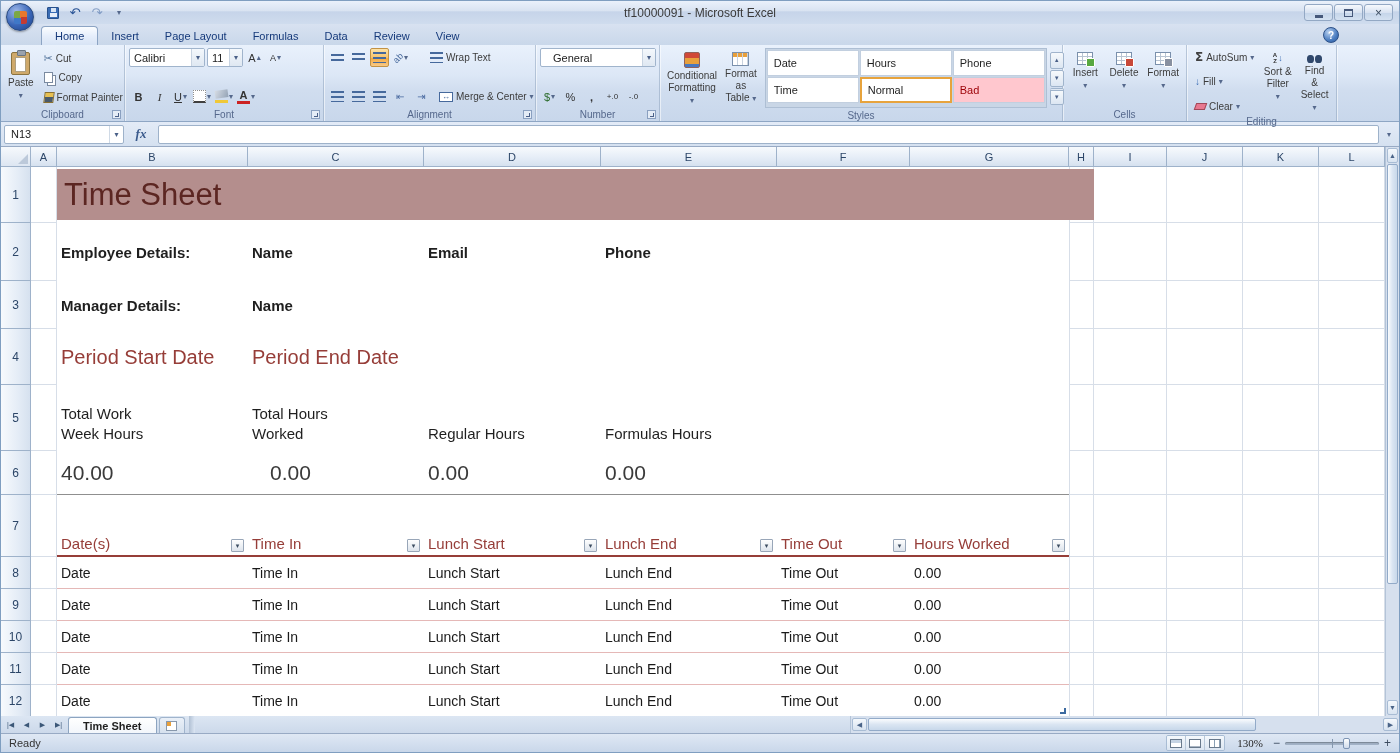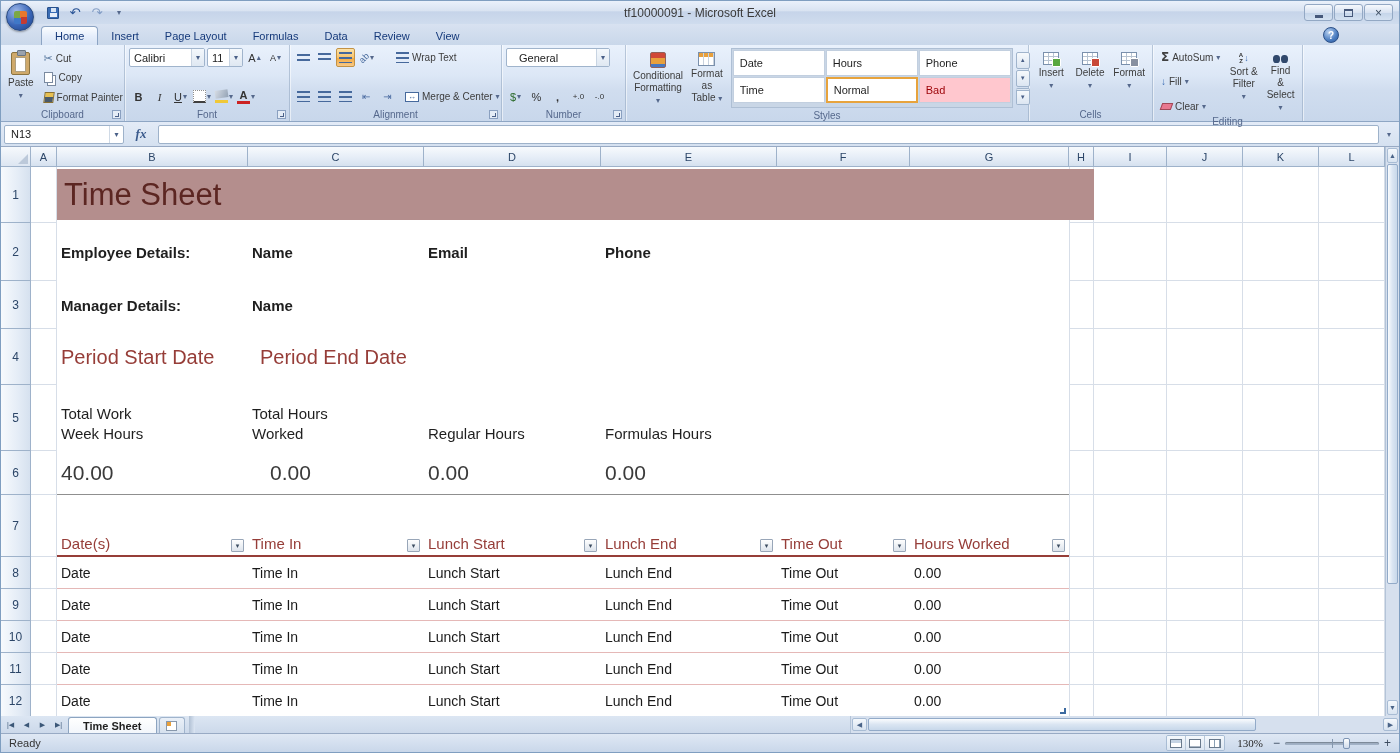--- a/index.html
+++ b/index.html
@@ -213,21 +213,21 @@
               <span>Format Painter</span>
             </div>
         </div>
       </div>
       <div class="rg-footer">
           <span>Clipboard</span>
           <span class="launcher"></span>
         </div>
     </div>
 
-    <div class="rgroup" style="width:165px;">
+    <div class="rgroup" style="width:199px;">
       <div class="rg-content rowstack" style="flex-direction:column;gap:4px;">
         <div class="hrow">
           <div class="combo" style="width:76px;">
               <span>Calibri</span>
               <span class="cdd">▾</span>
             </div>
           <div class="combo" style="width:36px;">
               <span>11</span>
               <span class="cdd">▾</span>
             </div>
@@ -312,21 +312,21 @@
         </div>
       </div>
       <div class="rg-footer">
           <span>Alignment</span>
           <span class="launcher"></span>
         </div>
     </div>
 
     <div class="rgroup" style="width:124px;">
       <div class="rg-content rowstack" style="flex-direction:column;gap:4px;">
-        <div class="combo" style="width:104px;padding-left:12px;">
+        <div class="combo" style="width:116px;padding-left:12px;">
             <span>General</span>
             <span class="cdd">▾</span>
           </div>
         <div class="hrow">
           <div class="sbtn">
               <span style="color:#2a6a2a;">$</span>
               <span class="dd">▾</span>
             </div>
           <div class="sbtn">
               <span>%</span>
@@ -455,21 +455,21 @@
 
       <div class="cell c-bold" style="grid-row:3;grid-column:3;">Employee Details:</div>
       <div class="cell c-bold" style="grid-row:3;grid-column:4;">Name</div>
       <div class="cell c-bold" style="grid-row:3;grid-column:5;">Email</div>
       <div class="cell c-bold" style="grid-row:3;grid-column:6;">Phone</div>
 
       <div class="cell c-bold" style="grid-row:4;grid-column:3;">Manager Details:</div>
       <div class="cell c-bold" style="grid-row:4;grid-column:4;">Name</div>
 
       <div class="cell c-accent" style="grid-row:5;grid-column:3;">Period Start Date</div>
-      <div class="cell c-accent" style="grid-row:5;grid-column:4;margin-left:8px;">Period End Date</div>
+      <div class="cell c-accent" style="grid-row:5;grid-column:4;">Period End Date</div>
 
       <div class="cell c-wrap" style="grid-row:6;grid-column:3;">Total Work
 Week Hours</div>
       <div class="cell c-wrap" style="grid-row:6;grid-column:4;">Total Hours
 Worked</div>
       <div class="cell c-wrap" style="grid-row:6;grid-column:5;">Regular Hours</div>
       <div class="cell c-wrap" style="grid-row:6;grid-column:6;">Formulas Hours</div>
 
       <div class="cell c-num" style="grid-row:7;grid-column:3;">40.00</div>
       <div class="cell c-num" style="grid-row:7;grid-column:4;padding-left:22px;">0.00</div>

